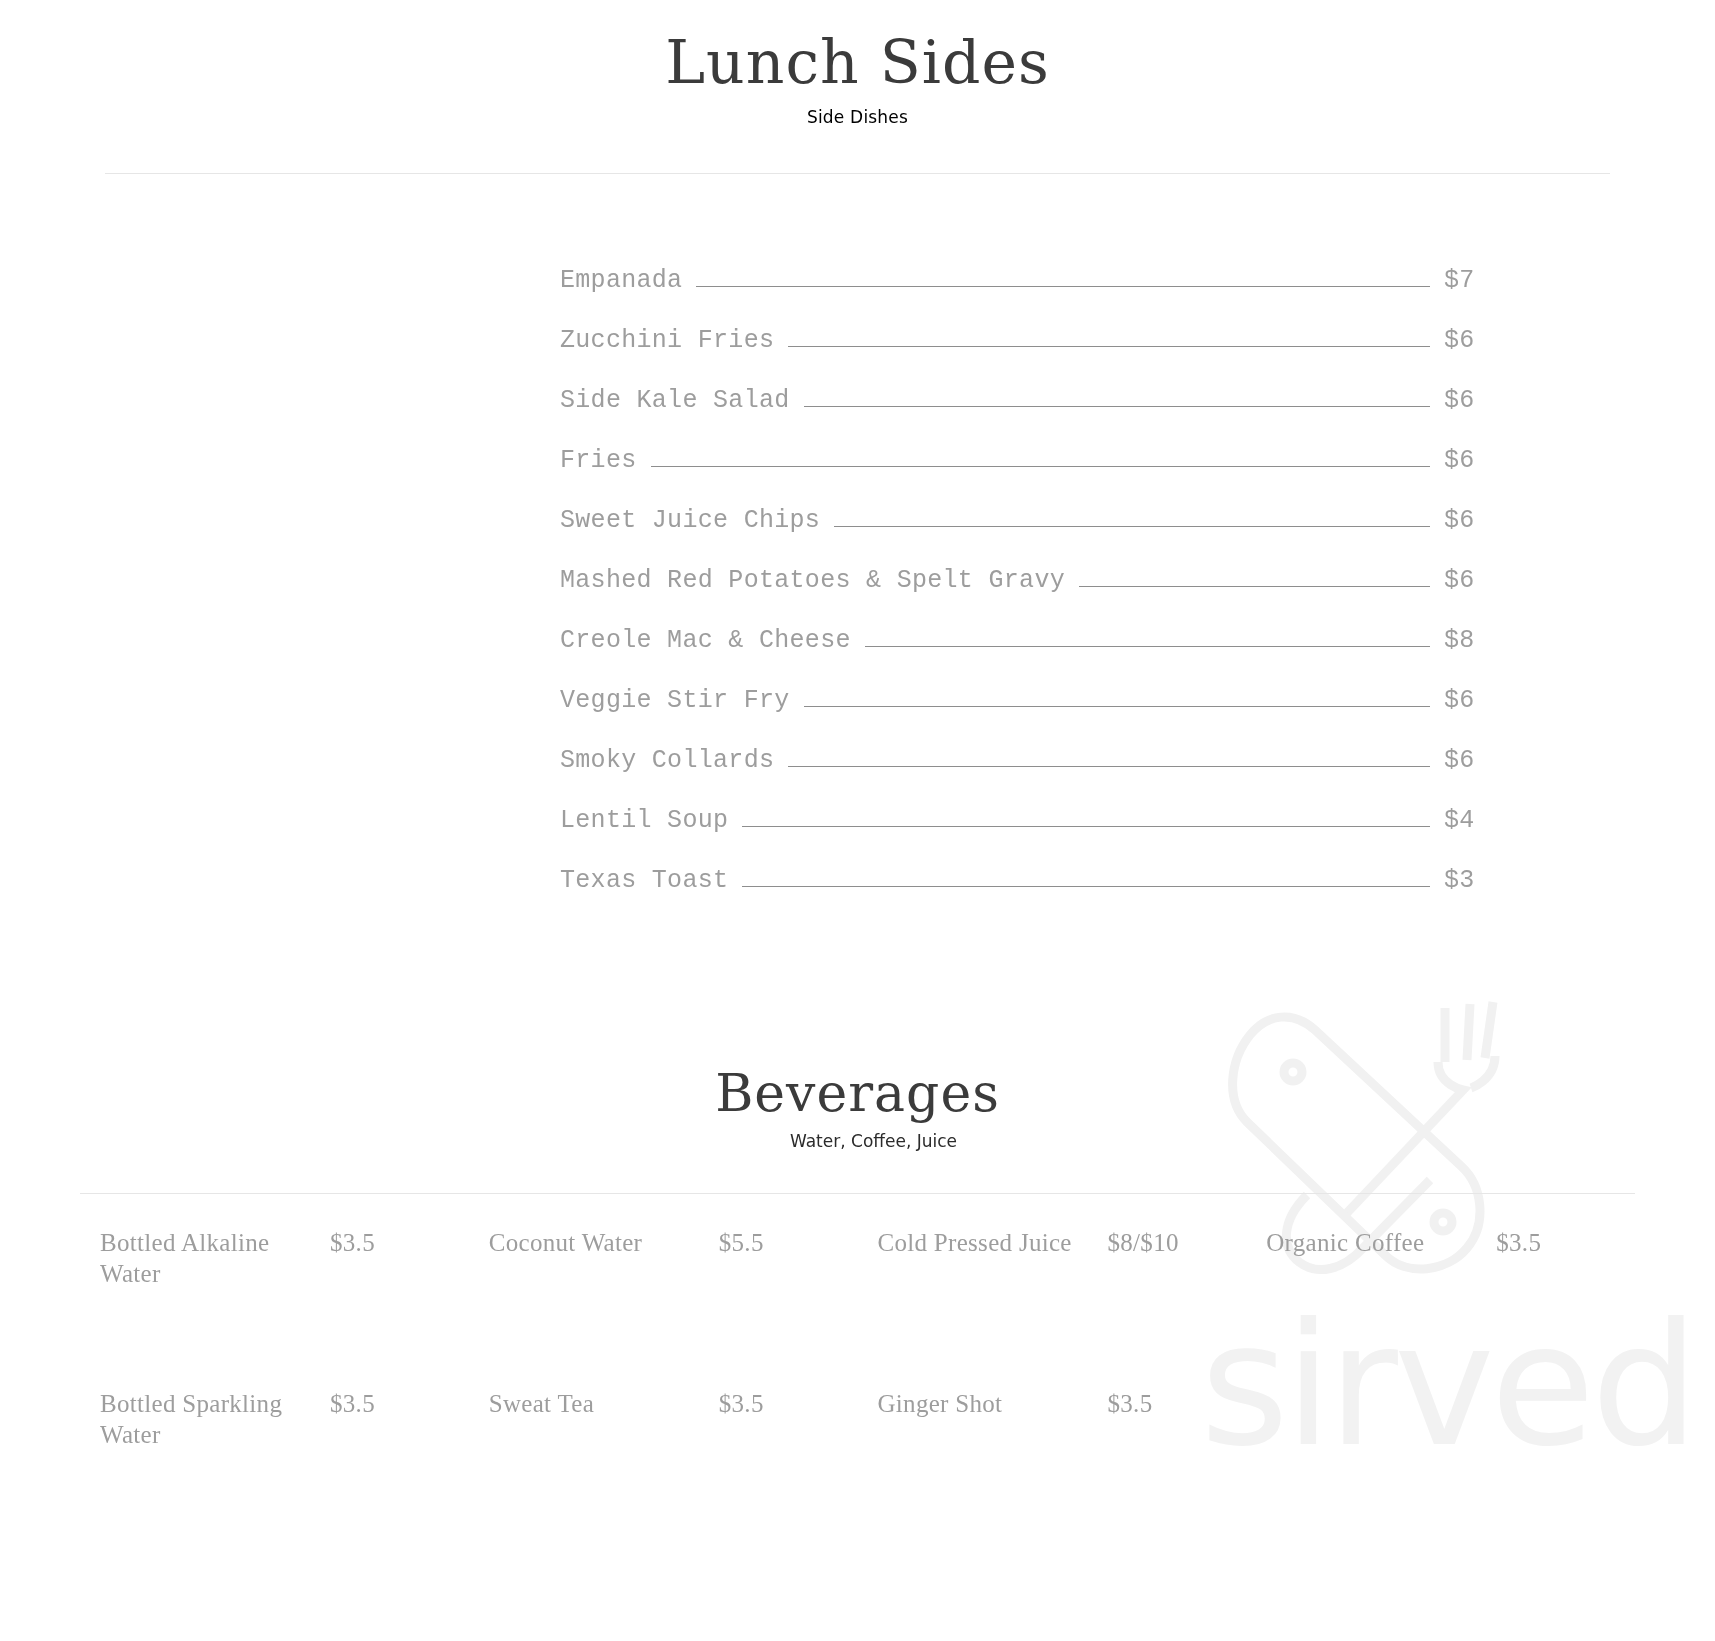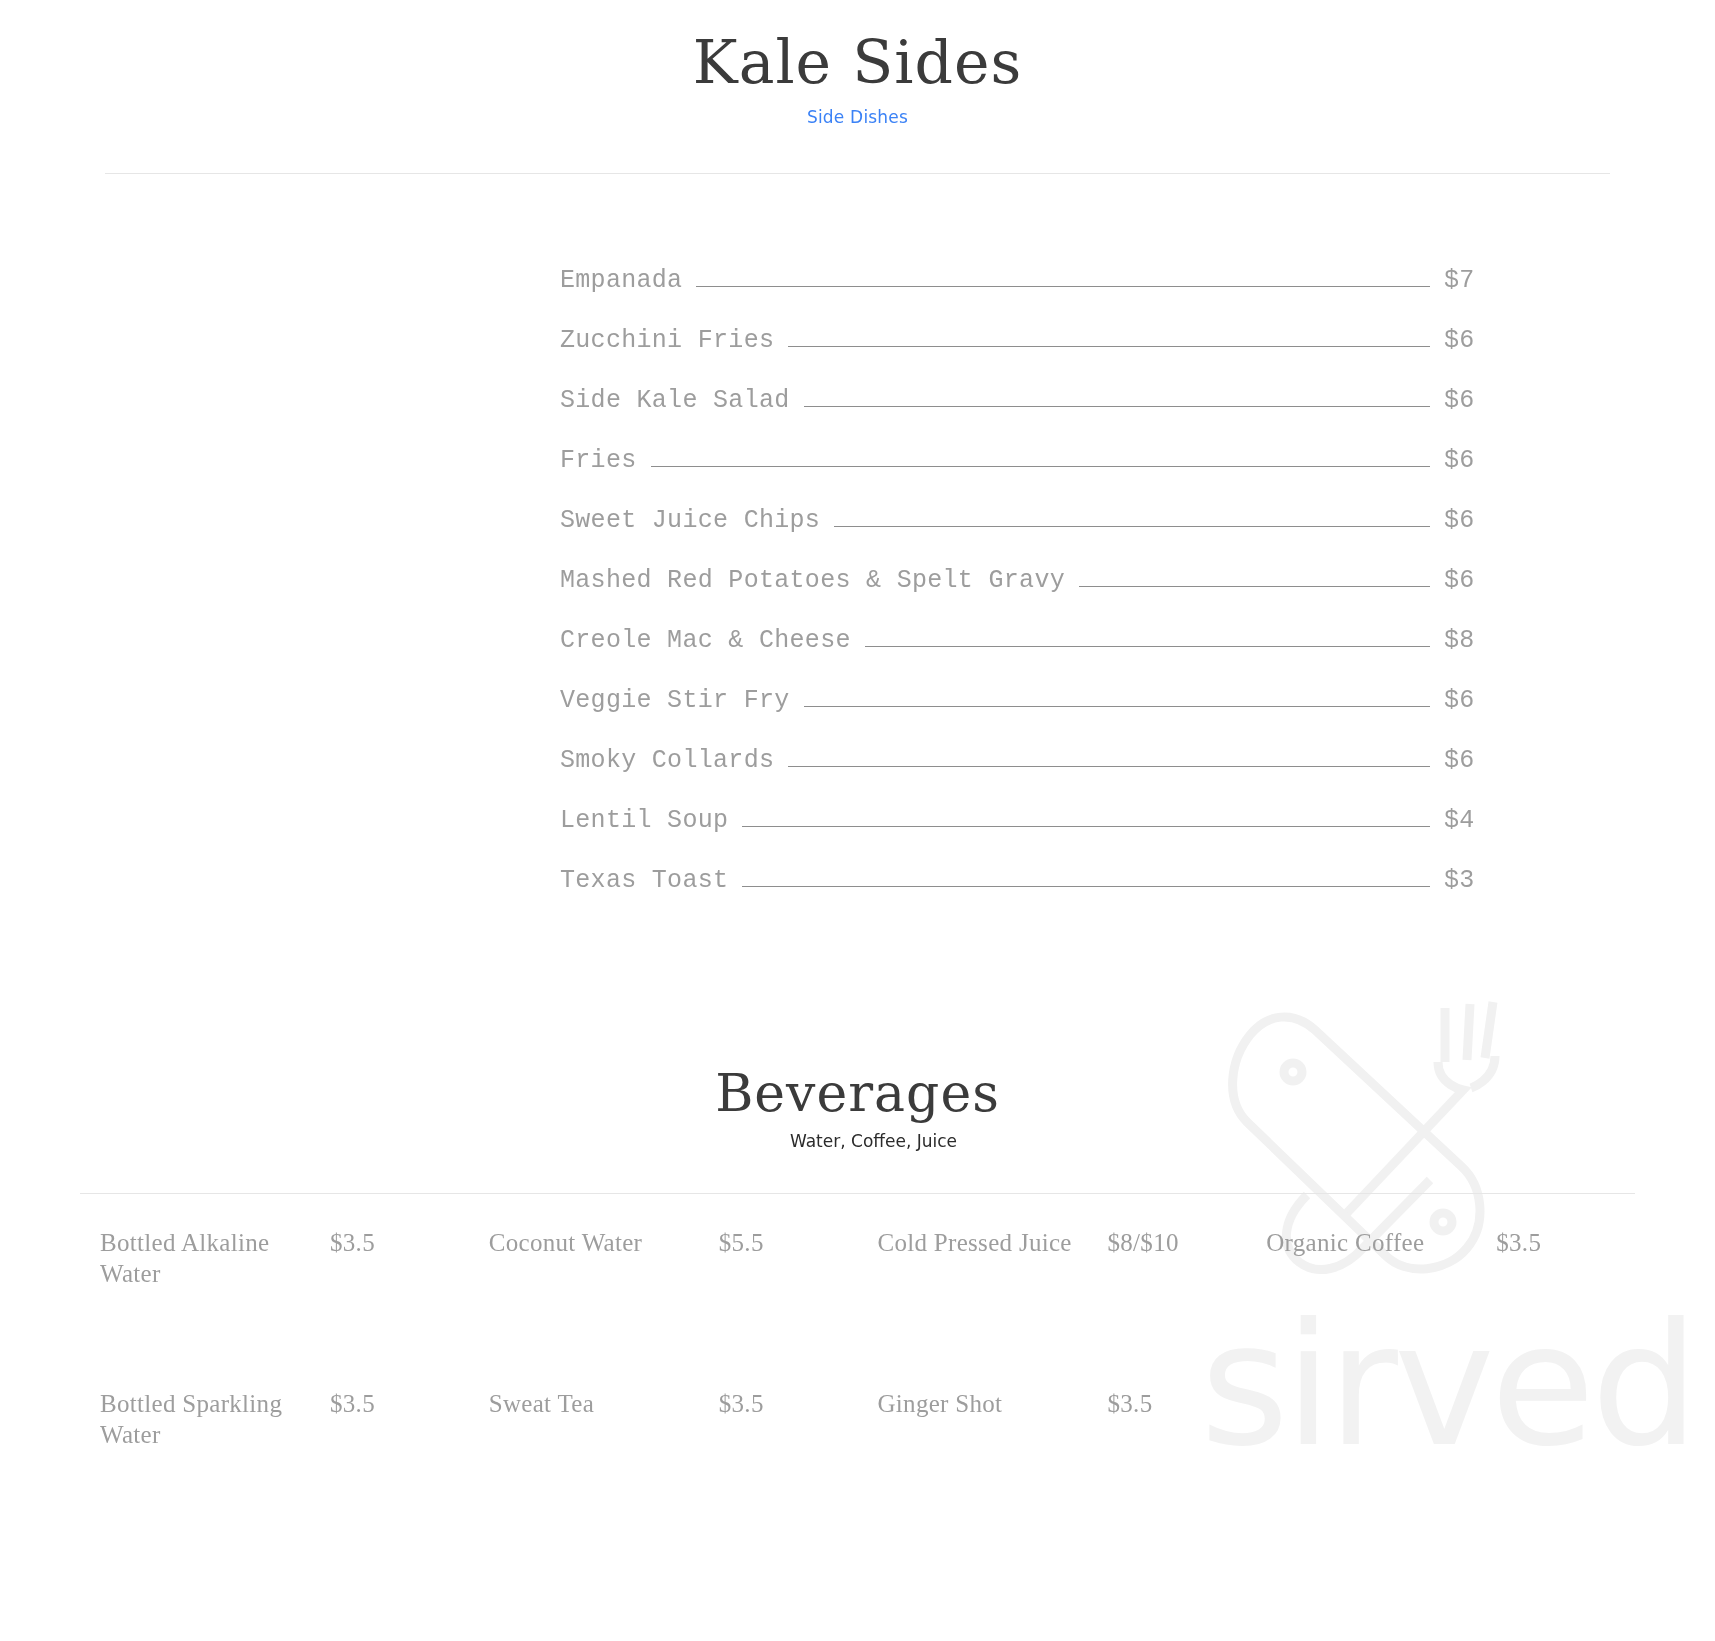--- a/index.html
+++ b/index.html
@@ -59,21 +59,21 @@
     font-family: "DejaVu Serif", serif;
     font-weight: 300;
     font-size: 60px;
     line-height: 1.15;
     color: #3b3b3b;
     letter-spacing: 1px;
   }
   .section-sub {
     font-family: "DejaVu Sans", sans-serif;
     font-size: 17px;
-    color: #3b82f6;
+    color: #000000;
     margin-top: 10px;
     letter-spacing: 0.2px;
   }
   .rule {
     border-top: 1px solid #e6e6e6;
     margin: 46px 105px 0 105px;
     height: 0;
   }
 
   
@@ -173,21 +173,21 @@
         <circle cx="98" cy="82" r="9"></circle>
         <circle cx="248" cy="232" r="9"></circle>
       </g>
     </svg>
   </div>
   <div class="wm-sirved">sirved</div>
 
   <div class="content">
 
     <div class="section-head">
-      <div class="section-title">Kale Sides</div>
+      <div class="section-title">Lunch Sides</div>
       <div class="section-sub">Side Dishes</div>
     </div>
     <div class="rule"></div>
 
     <div class="dish-list">
 
       <div class="dish-row">
         <span class="dish-name">Empanada</span>
         <span class="dish-leader"></span>
         <span class="dish-price">$7</span>

